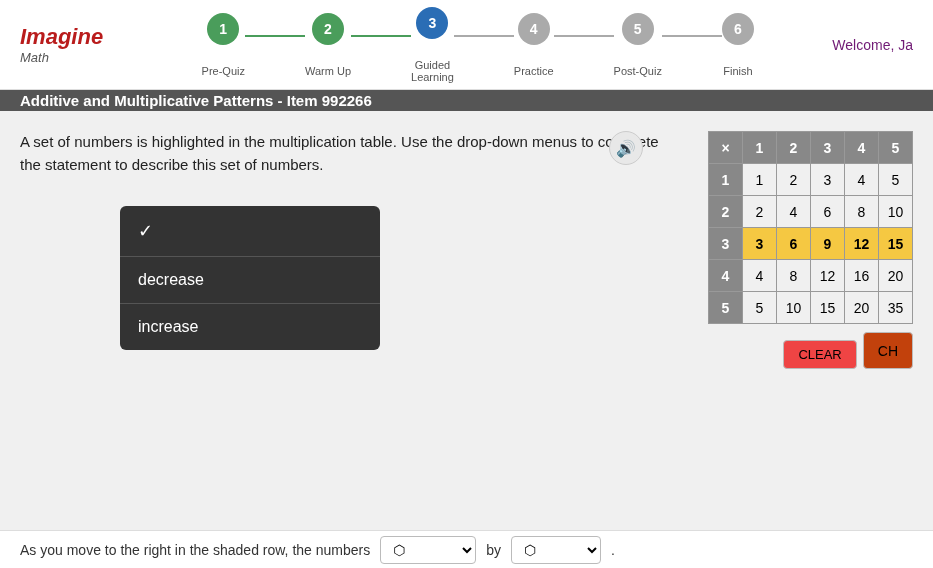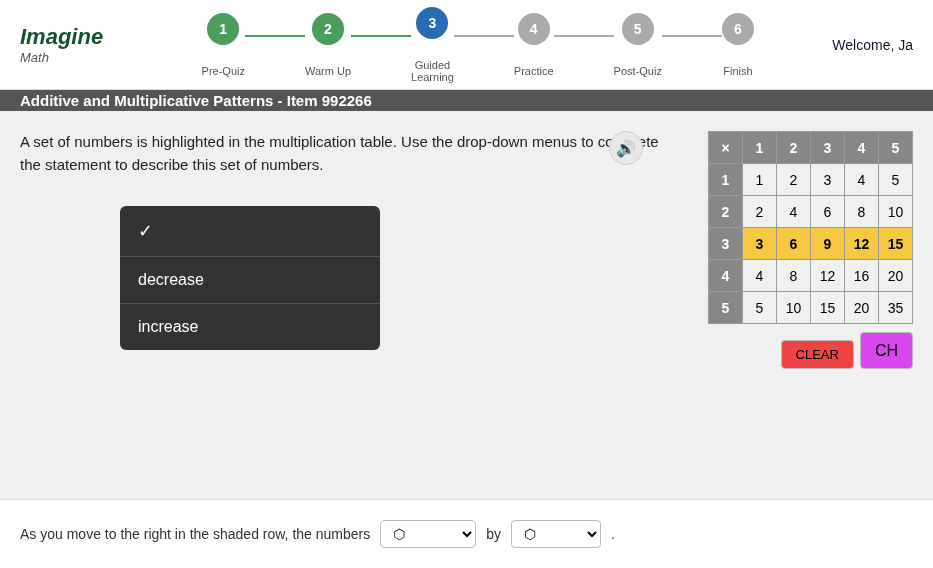--- a/index.html
+++ b/index.html
@@ -22,21 +22,21 @@
       align-items: center;
       position: relative;
     }
 
     .brand {
       display: flex;
       flex-direction: column;
       margin-right: 40px;
     }
     .brand-name {
-      color: #14532d;
+      color: #b91c1c;
       font-size: 22px;
       font-weight: bold;
       font-style: italic;
     }
     .brand-sub {
       color: #555;
       font-size: 13px;
       font-style: italic;
     }
 
@@ -81,21 +81,21 @@
       height: 2px;
       background: #4a9d5b;
       margin-bottom: 18px;
     }
     .step-connector.inactive {
       background: #aaa;
     }
 
     .welcome-text {
       font-size: 14px;
-      color: #0f172a;
+      color: #701a75;
       margin-left: 20px;
       white-space: nowrap;
     }
 
     
     .section-header {
       background: #555;
       color: white;
       padding: 2px 20px;
       font-size: 15px;
@@ -206,21 +206,21 @@
       cursor: pointer;
       margin-top: 8px;
     }
 
     
     .bottom-bar {
       position: absolute;
       bottom: 0;
       left: 0;
       right: 0;
-      height: 69px;
+      height: 38px;
       background: white;
       border-top: 1px solid #ddd;
       display: flex;
       align-items: center;
       padding: 0 20px;
       gap: 10px;
     }
 
     .bottom-text {
       font-size: 14px;
@@ -242,25 +242,25 @@
       display: flex;
       gap: 15px;
     }
 
     .clear-ch-row {
       display: flex;
       gap: 6px;
       margin-top: 8px;
     }
     .ch-btn {
-      background: #d946ef;
+      background: #c2410c;
       border: 1px solid #bbb;
       border-radius: 4px;
       padding: 6px 14px;
-      font-size: 16px;
+      font-size: 14px;
       cursor: pointer;
     }
   </style>
 </head>
 <body>
 
 <div class="top-bar">
   <div class="brand">
     <span class="brand-name">Imagine</span>
     <span class="brand-sub">Math</span>

